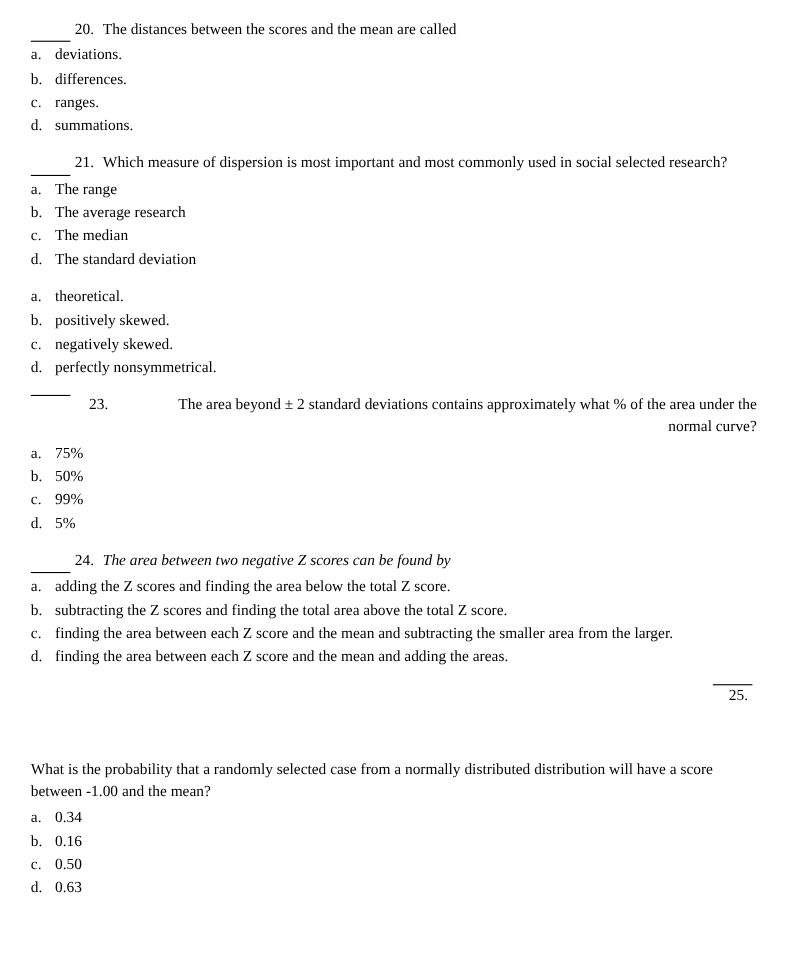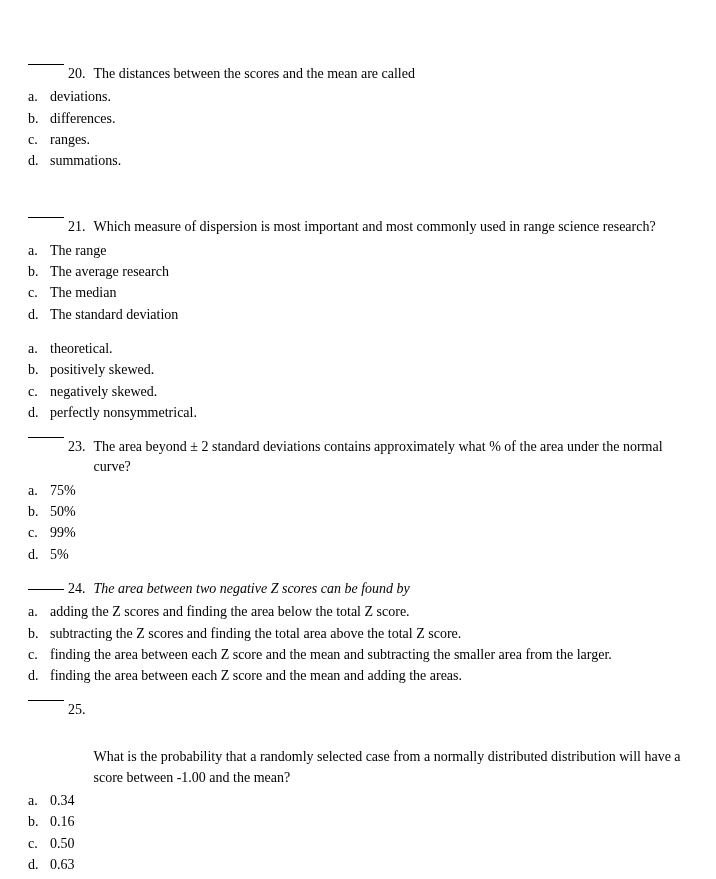--- a/index.html
+++ b/index.html
@@ -41,23 +41,22 @@
     .option-letter {
       min-width: 22px;
       font-weight: normal;
     }
     .option-text {
       flex: 1;
     }
     .question-row-wrap {
       display: flex;
       flex-wrap: wrap;
-      align-items: flex-start;
+      align-items: flex-end;
       line-height: 1.45;
-      margin-top: 46px;
     }
     .inline-blank {
       display: inline-block;
       width: 36px;
       border-bottom: 1px solid #000;
       margin-right: 4px;
       vertical-align: baseline;
     }
   </style>
 </head>
@@ -88,21 +87,21 @@
         <span class="option-letter">d.</span>
         <span class="option-text">summations.</span>
       </div>
     </div>
   </div>
 
   <div class="question-block">
     <div class="question-row-wrap">
       <span class="inline-blank"></span>
       <span class="question-number">21.</span>
-      <span class="question-text">Which measure of dispersion is most important and most commonly used in range science research?</span>
+      <span class="question-text">Which measure of dispersion is most important and most commonly used in social selected research?</span>
     </div>
     <div class="options">
       <div class="option-row">
         <span class="option-letter">a.</span>
         <span class="option-text">The range</span>
       </div>
       <div class="option-row">
         <span class="option-letter">b.</span>
         <span class="option-text">The average research</span>
       </div>
@@ -132,24 +131,24 @@
         <span class="option-text">negatively skewed.</span>
       </div>
       <div class="option-row">
         <span class="option-letter">d.</span>
         <span class="option-text">perfectly nonsymmetrical.</span>
       </div>
     </div>
   </div>
 
   <div class="question-block">
-    <div style="display:flex; flex-wrap:wrap; align-items:flex-start; line-height:1.45;">
+    <div style="display:flex; flex-wrap:wrap; align-items:flex-start; line-height:1.45;gap:13px;">
       <span class="inline-blank"></span>
       <span class="question-number">23.</span>
-      <span style="flex:1; line-height:1.45;">The area beyond ± 2 standard deviations contains approximately what % of the area under the normal curve?</span>
+      <span style="flex:1; line-height:1.45;text-align:right;">The area beyond ± 2 standard deviations contains approximately what % of the area under the normal curve?</span>
     </div>
     <div class="options">
       <div class="option-row">
         <span class="option-letter">a.</span>
         <span class="option-text">75%</span>
       </div>
       <div class="option-row">
         <span class="option-letter">b.</span>
         <span class="option-text">50%</span>
       </div>
@@ -158,21 +157,21 @@
         <span class="option-text">99%</span>
       </div>
       <div class="option-row">
         <span class="option-letter">d.</span>
         <span class="option-text">5%</span>
       </div>
     </div>
   </div>
 
   <div class="question-block">
-    <div style="display:flex; flex-wrap:wrap; align-items:center; line-height:1.45;">
+    <div style="display:flex; flex-wrap:wrap; align-items:flex-end; line-height:1.45;">
       <span class="inline-blank"></span>
       <span class="question-number">24.</span>
       <span style="flex:1; line-height:1.45;font-style:italic;">The area between two negative Z scores can be found by</span>
     </div>
     <div class="options">
       <div class="option-row">
         <span class="option-letter">a.</span>
         <span class="option-text">adding the Z scores and finding the area below the total Z score.</span>
       </div>
       <div class="option-row">
@@ -184,21 +183,21 @@
         <span class="option-text">finding the area between each Z score and the mean and subtracting the smaller area from the larger.</span>
       </div>
       <div class="option-row">
         <span class="option-letter">d.</span>
         <span class="option-text">finding the area between each Z score and the mean and adding the areas.</span>
       </div>
     </div>
   </div>
 
   <div class="question-block">
-    <div style="display:flex; flex-wrap:wrap; align-items:flex-start; line-height:1.45;">
+    <div style="display:flex; flex-wrap:wrap; align-items:flex-end; line-height:1.45;flex-direction:column;">
       <span class="inline-blank"></span>
       <span class="question-number">25.</span>
       <span style="flex:1; line-height:1.45;margin-top:47px;">What is the probability that a randomly selected case from a normally distributed distribution will have a score between -1.00 and the mean?</span>
     </div>
     <div class="options">
       <div class="option-row">
         <span class="option-letter">a.</span>
         <span class="option-text">0.34</span>
       </div>
       <div class="option-row">

